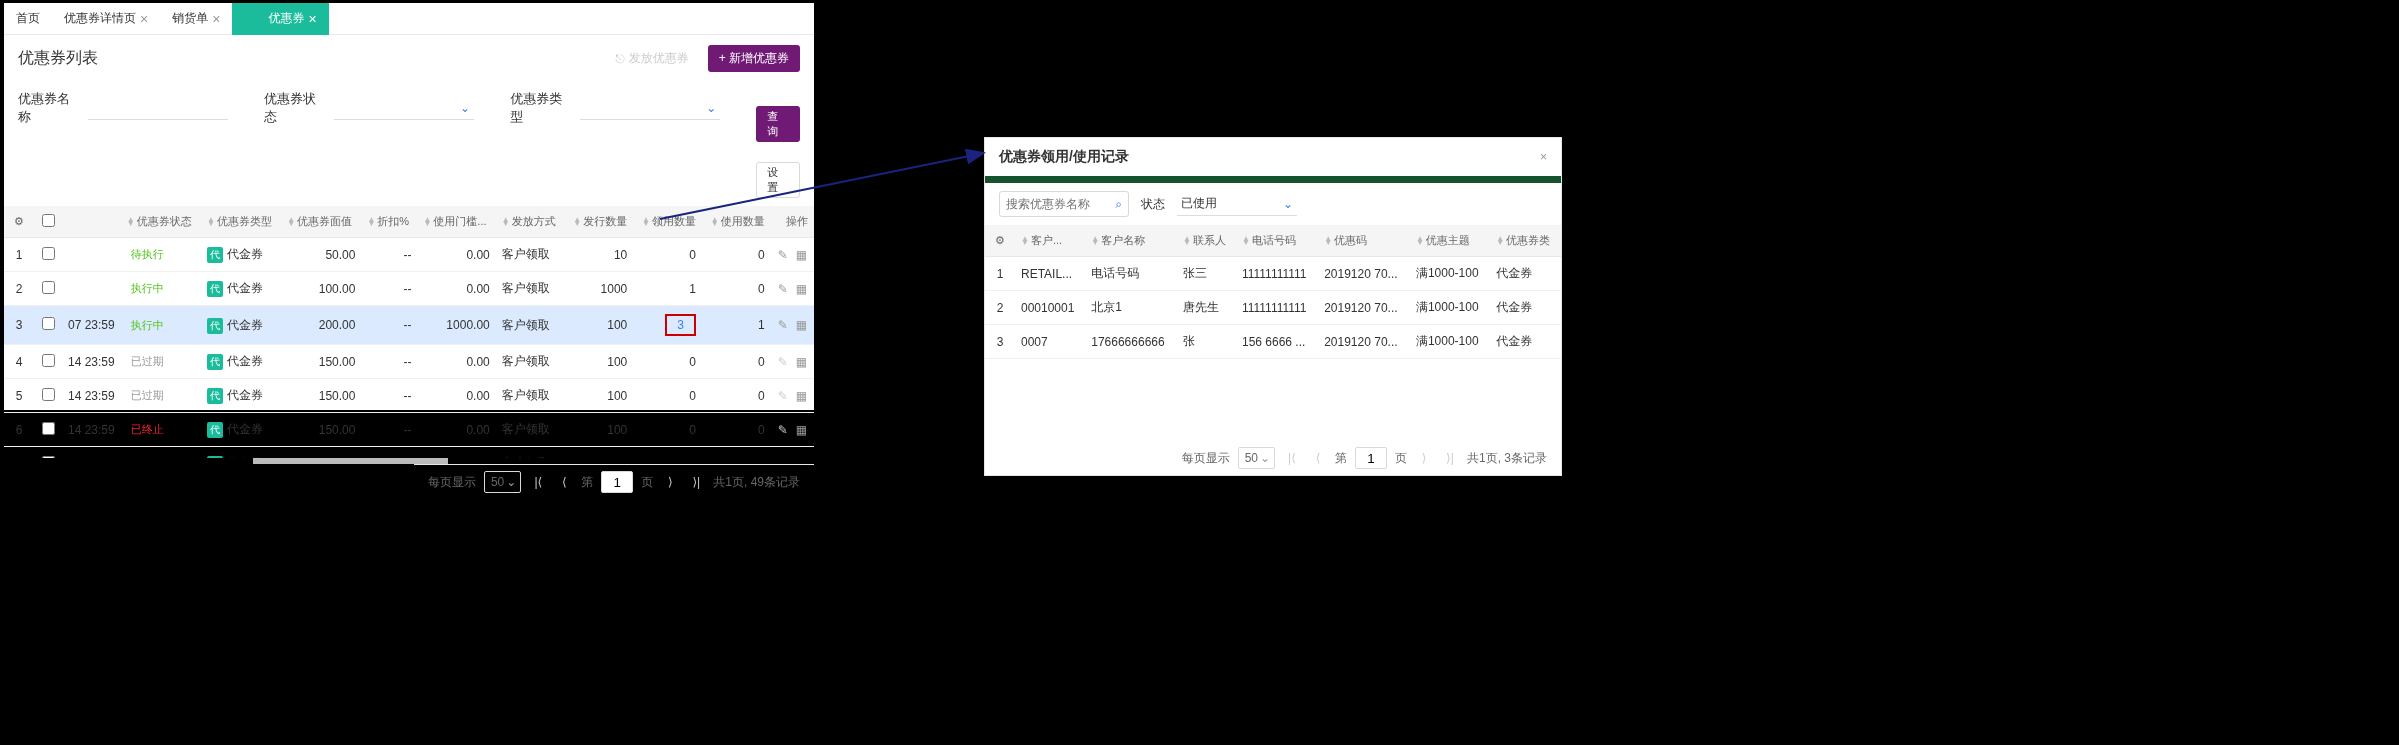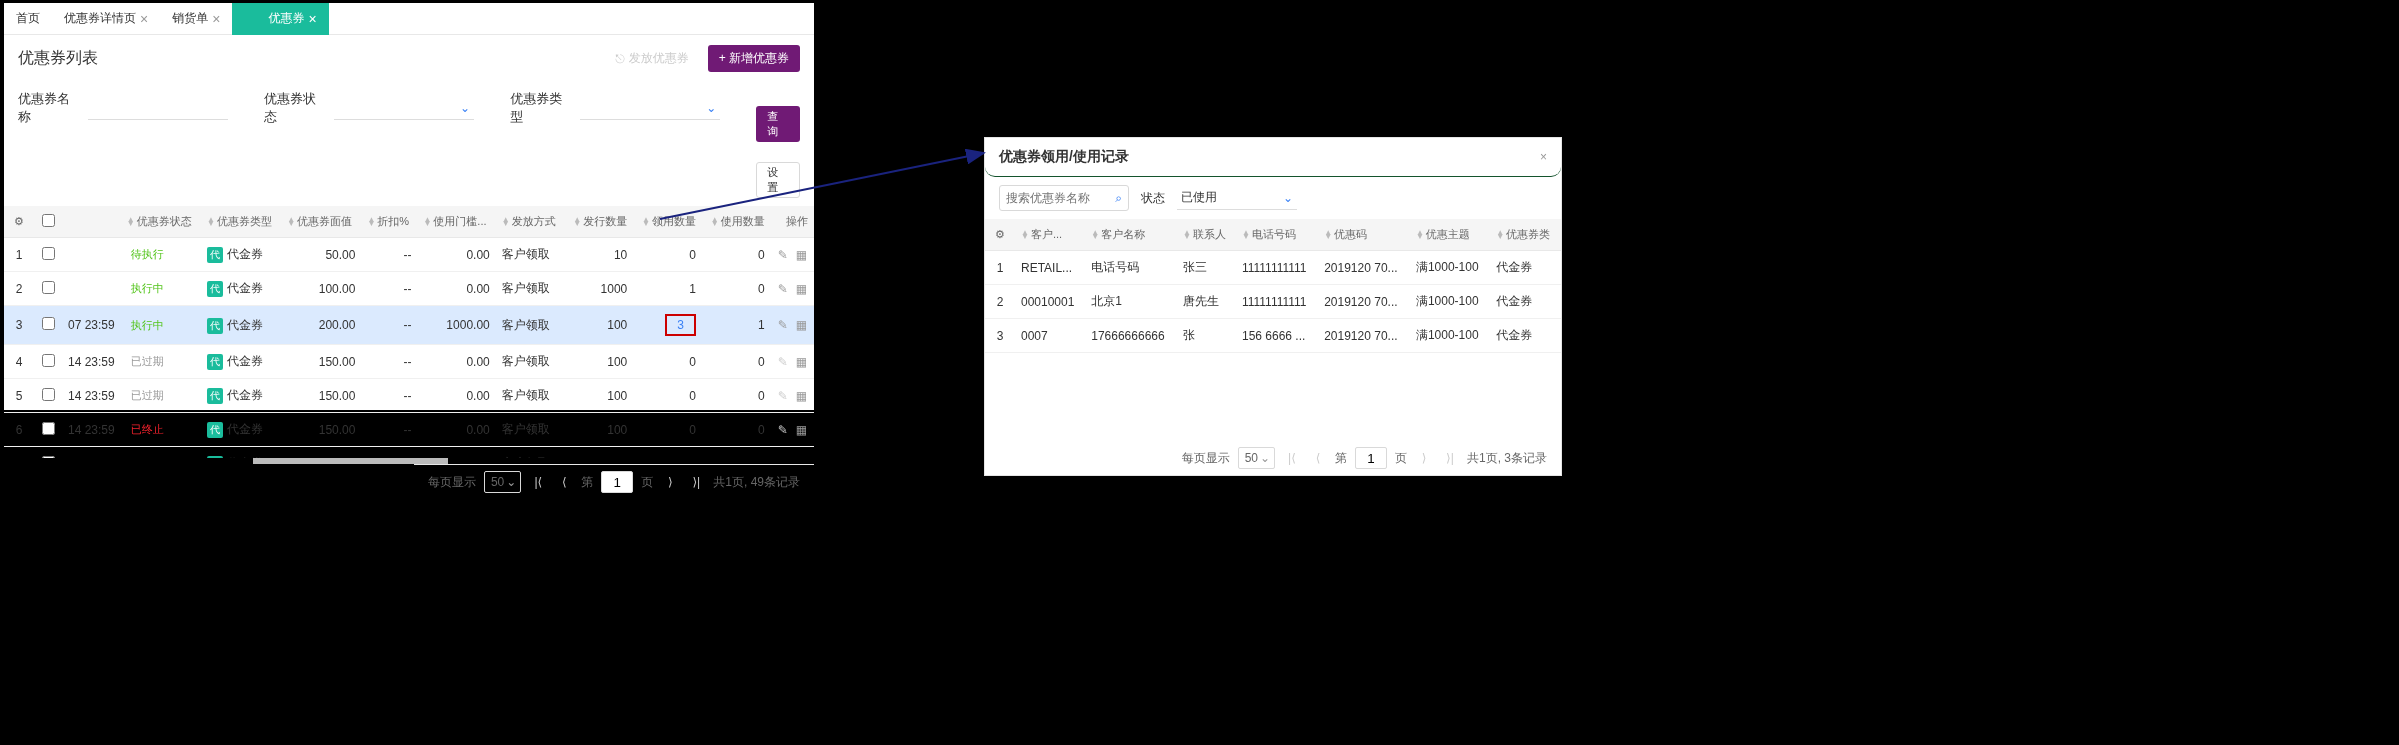--- a/index.html
+++ b/index.html
@@ -38,21 +38,21 @@
     .num { text-align:right; }
     .action-icons { display:flex; gap:8px; color:#999; justify-content:center; }
     .action-icons span { cursor:pointer; }
     .link-box { border:2px solid #cc0000; padding:2px 10px; color:#3b82f6; cursor:pointer; display:inline-block; }
     .pagination { display:flex; align-items:center; gap:8px; padding:6px 14px; border-top:1px solid #e8e8e8; font-size:12px; color:#666; float:right; }
     .pag-btn { width:18px; height:18px; display:flex; align-items:center; justify-content:center; color:#ccc; cursor:pointer; border:1px solid transparent; }
     .pag-input { width:32px; height:22px; border:1px solid #d9d9d9; text-align:center; border-radius:2px; }
     .select-sm { border:1px solid #d9d9d9; border-radius:2px; height:22px; padding:0 16px 0 6px; position:relative; display:inline-flex; align-items:center; }
     .select-sm::after { content:"⌄"; position:absolute; right:4px; color:#999; }
     .panel-right { left:984px; top:137px; width:578px; height:339px; border:1px solid rgba(0,0,0,0.1); display:flex; flex-direction:column; }
-    .modal-header { display:flex; justify-content:space-between; align-items:center; padding:10px 14px; border-bottom:1px solid #14532d;border-radius:10px; }
+    .modal-header { display:flex; justify-content:space-between; align-items:center; padding:10px 14px; border-bottom:7px solid #14532d; }
     .modal-title { font-weight:600; font-size:14px; }
     .modal-filters { display:flex; gap:12px; padding:8px 14px; align-items:center; }
     .search-box { border:1px solid #d9d9d9; border-radius:3px; height:26px; display:flex; align-items:center; padding:0 6px; width:130px; }
     .search-box input { border:none; outline:none; width:100%; font-size:12px; }
     .search-box .search-icon { color:#3b82f6; }
     .modal-body { flex:1; overflow:auto; }
     .modal-footer { display:flex; justify-content:flex-end; gap:8px; padding:10px 14px; border-top:1px solid #e8e8e8; }
     input[type=checkbox] { width:13px; height:13px; }
     .arrow-line { position:absolute; pointer-events:none; }
     .chevron { font-size:12px; color:#3b82f6; }

